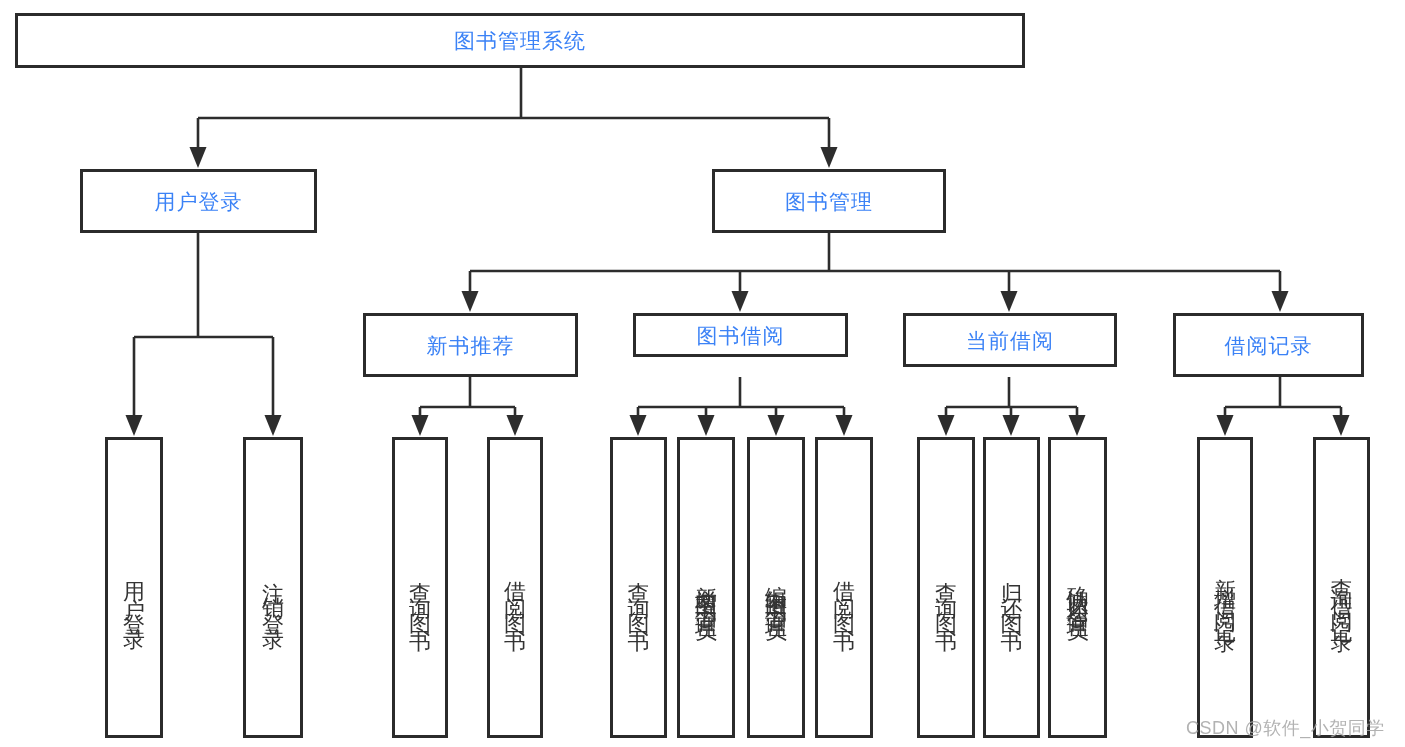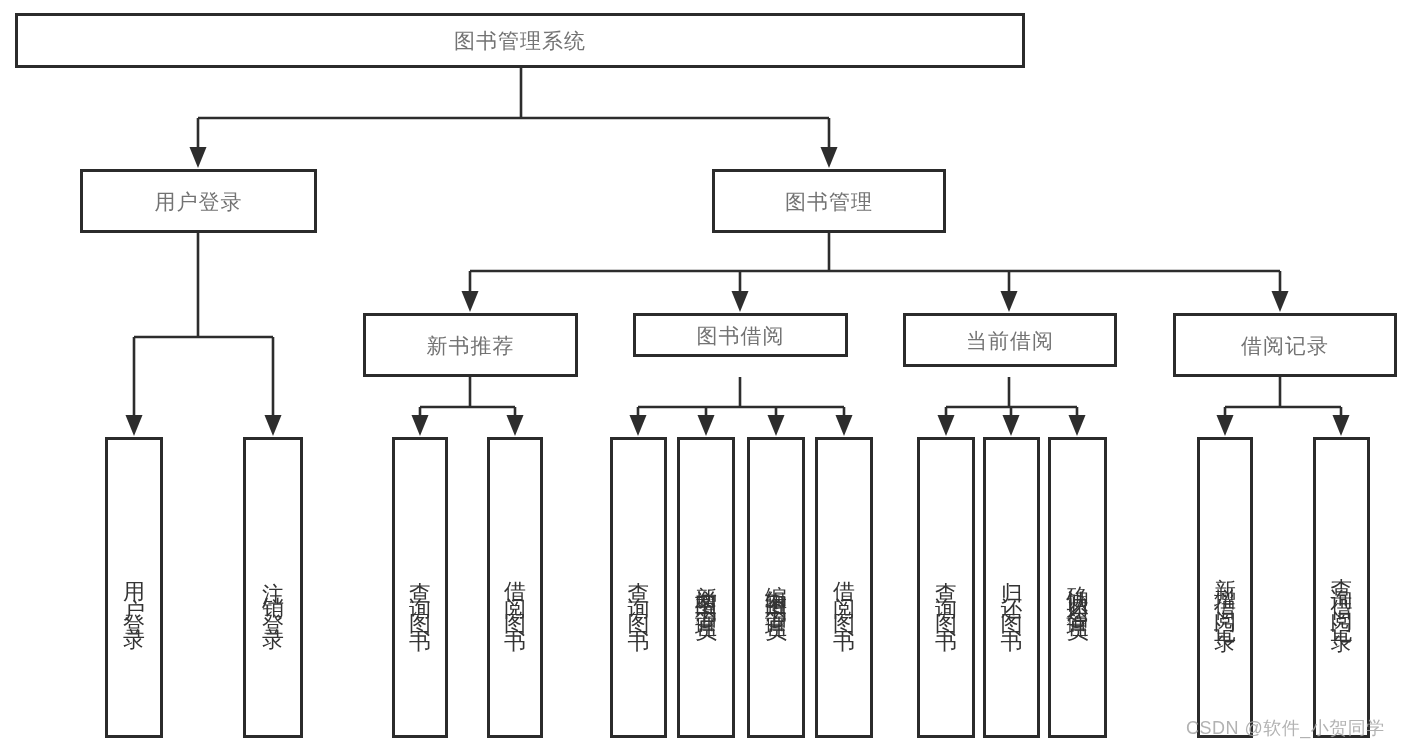--- a/index.html
+++ b/index.html
@@ -7,21 +7,21 @@
     position:relative;width:1405px;height:747px;background:#ffffff;overflow:hidden;
     font-family:"Liberation Sans",sans-serif;color:#333333;
   }
   .wires{position:absolute;left:0;top:0;z-index:1;}
   .node{
     position:absolute;box-sizing:border-box;background:#ffffff;
     border:3px solid #2b2b2b;z-index:2;
     display:flex;align-items:center;justify-content:center;
   }
   .hbox span{
-    font-size:21px;letter-spacing:1px;line-height:1;color:#737373;white-space:nowrap;
+    font-size:21px;letter-spacing:1px;line-height:1;color:#3b82f6;white-space:nowrap;
   }
   .vbox{top:437px;height:301px;}
   .vbox .vtext{
     writing-mode:vertical-rl;text-orientation:mixed;
     font-size:22px;line-height:1;color:#333333;white-space:nowrap;
   }
   .s16 .vtext{letter-spacing:16px;margin-bottom:-16px;}
   .s11 .vtext{letter-spacing:11px;margin-bottom:-11px;}
   .s5  .vtext{letter-spacing:5px;margin-bottom:-5px;}
   .watermark{
@@ -106,21 +106,21 @@
 
   <div class="node hbox" style="left:712px;top:169px;width:234px;height:64px">
     <span>图书管理</span>
   </div>
   <div class="node hbox" style="left:633px;top:313px;width:215px;height:44px">
     <span>图书借阅</span>
   </div>
   <div class="node hbox" style="left:903px;top:313px;width:214px;height:54px">
     <span>当前借阅</span>
   </div>
-  <div class="node hbox" style="left:1173px;top:313px;width:224px;height:64px">
+  <div class="node hbox" style="left:1173px;top:313px;width:191px;height:64px">
     <span>借阅记录</span>
   </div>
 
   <div class="node vbox s16" style="left:105px;width:58px">
     <span class="vtext">用户登录</span>
   </div>
   <div class="node vbox s16" style="left:243px;width:60px">
     <span class="vtext">注销登录</span>
   </div>
 

